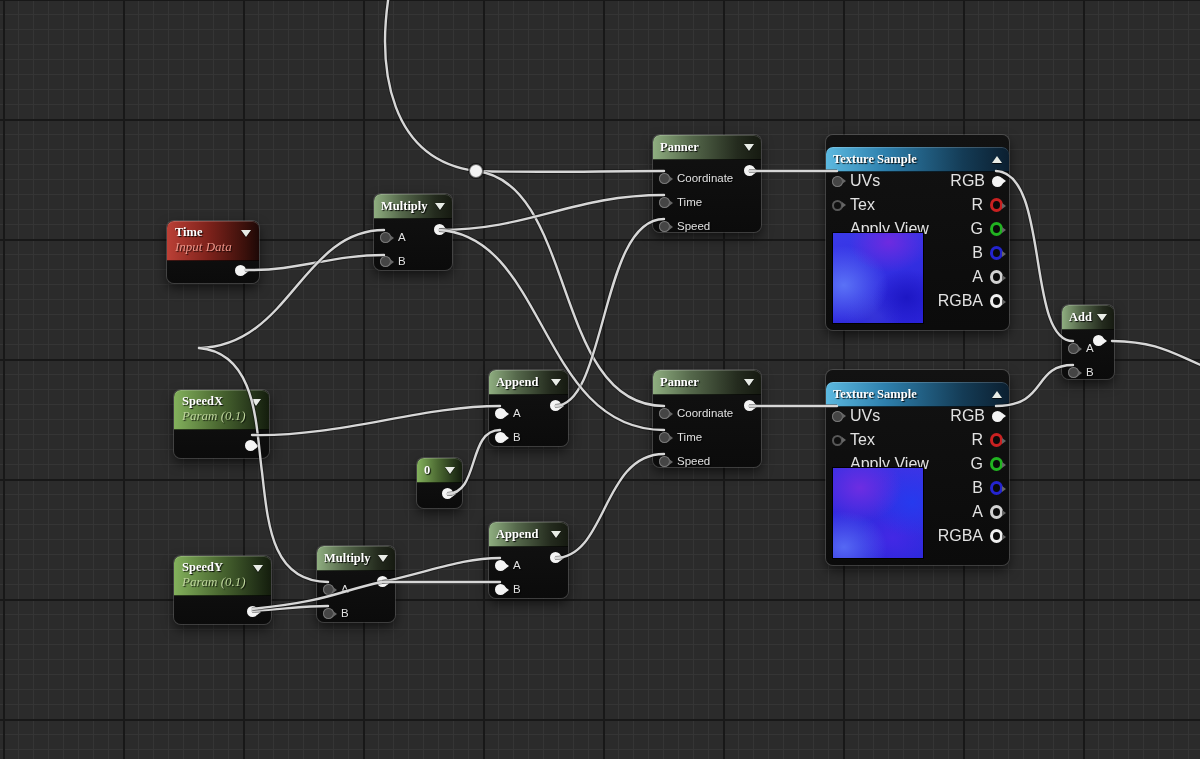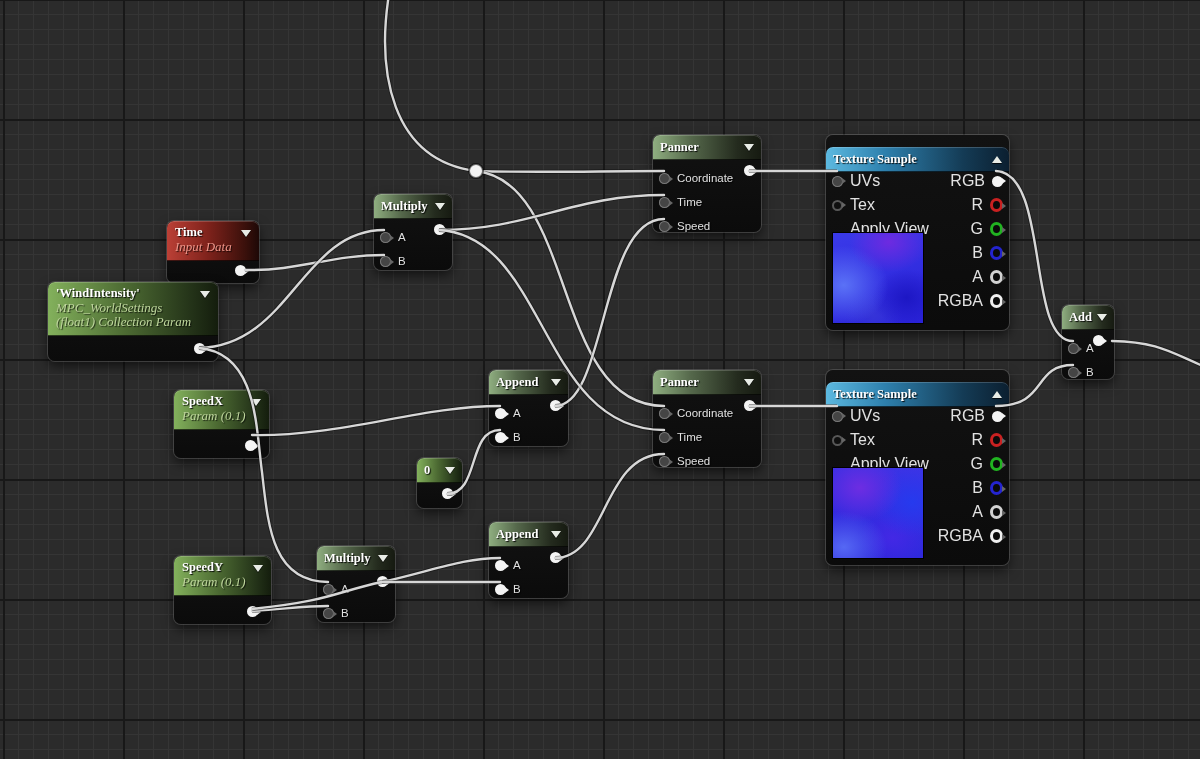--- a/index.html
+++ b/index.html
@@ -124,29 +124,20 @@
       <circle cx="476" cy="171" r="7" fill="#f3f3f3" stroke="rgba(0,0,0,0.55)" stroke-width="2"></circle>
     </svg>
 <div class="node" style="left: 167px; top: 221px; width: 92px; height: 62px;">
       <div class="hdr red-param phdr">
         <div class="ttl">Time</div>
         <div class="sub">Input Data</div>
         <span class="arr"></span>
       </div>
       <span class="pin white pbody-pin"></span>
     </div>
-    <div class="node" style="left: 48px; top: 282px; width: 170px; height: 79px;">
-      <div class="hdr green-param phdr">
-        <div class="ttl">'WindIntensity'</div>
-        <div class="sub">MPC_WorldSettings</div>
-        <div class="sub">(float1) Collection Param</div>
-        <span class="arr"></span>
-      </div>
-      <span class="pin white pbody-pin"></span>
-    </div>
     <div class="node" style="left: 174px; top: 382px; width: 95px; height: 68px; margin-top: 8px;">
       <div class="hdr green-param phdr">
         <div class="ttl">SpeedX</div>
         <div class="sub">Param (0.1)</div>
         <span class="arr"></span>
       </div>
       <span class="pin white pbody-pin"></span>
     </div>
     <div class="node" style="left: 174px; top: 556px; width: 97px; height: 68px;">
       <div class="hdr green-param phdr">

